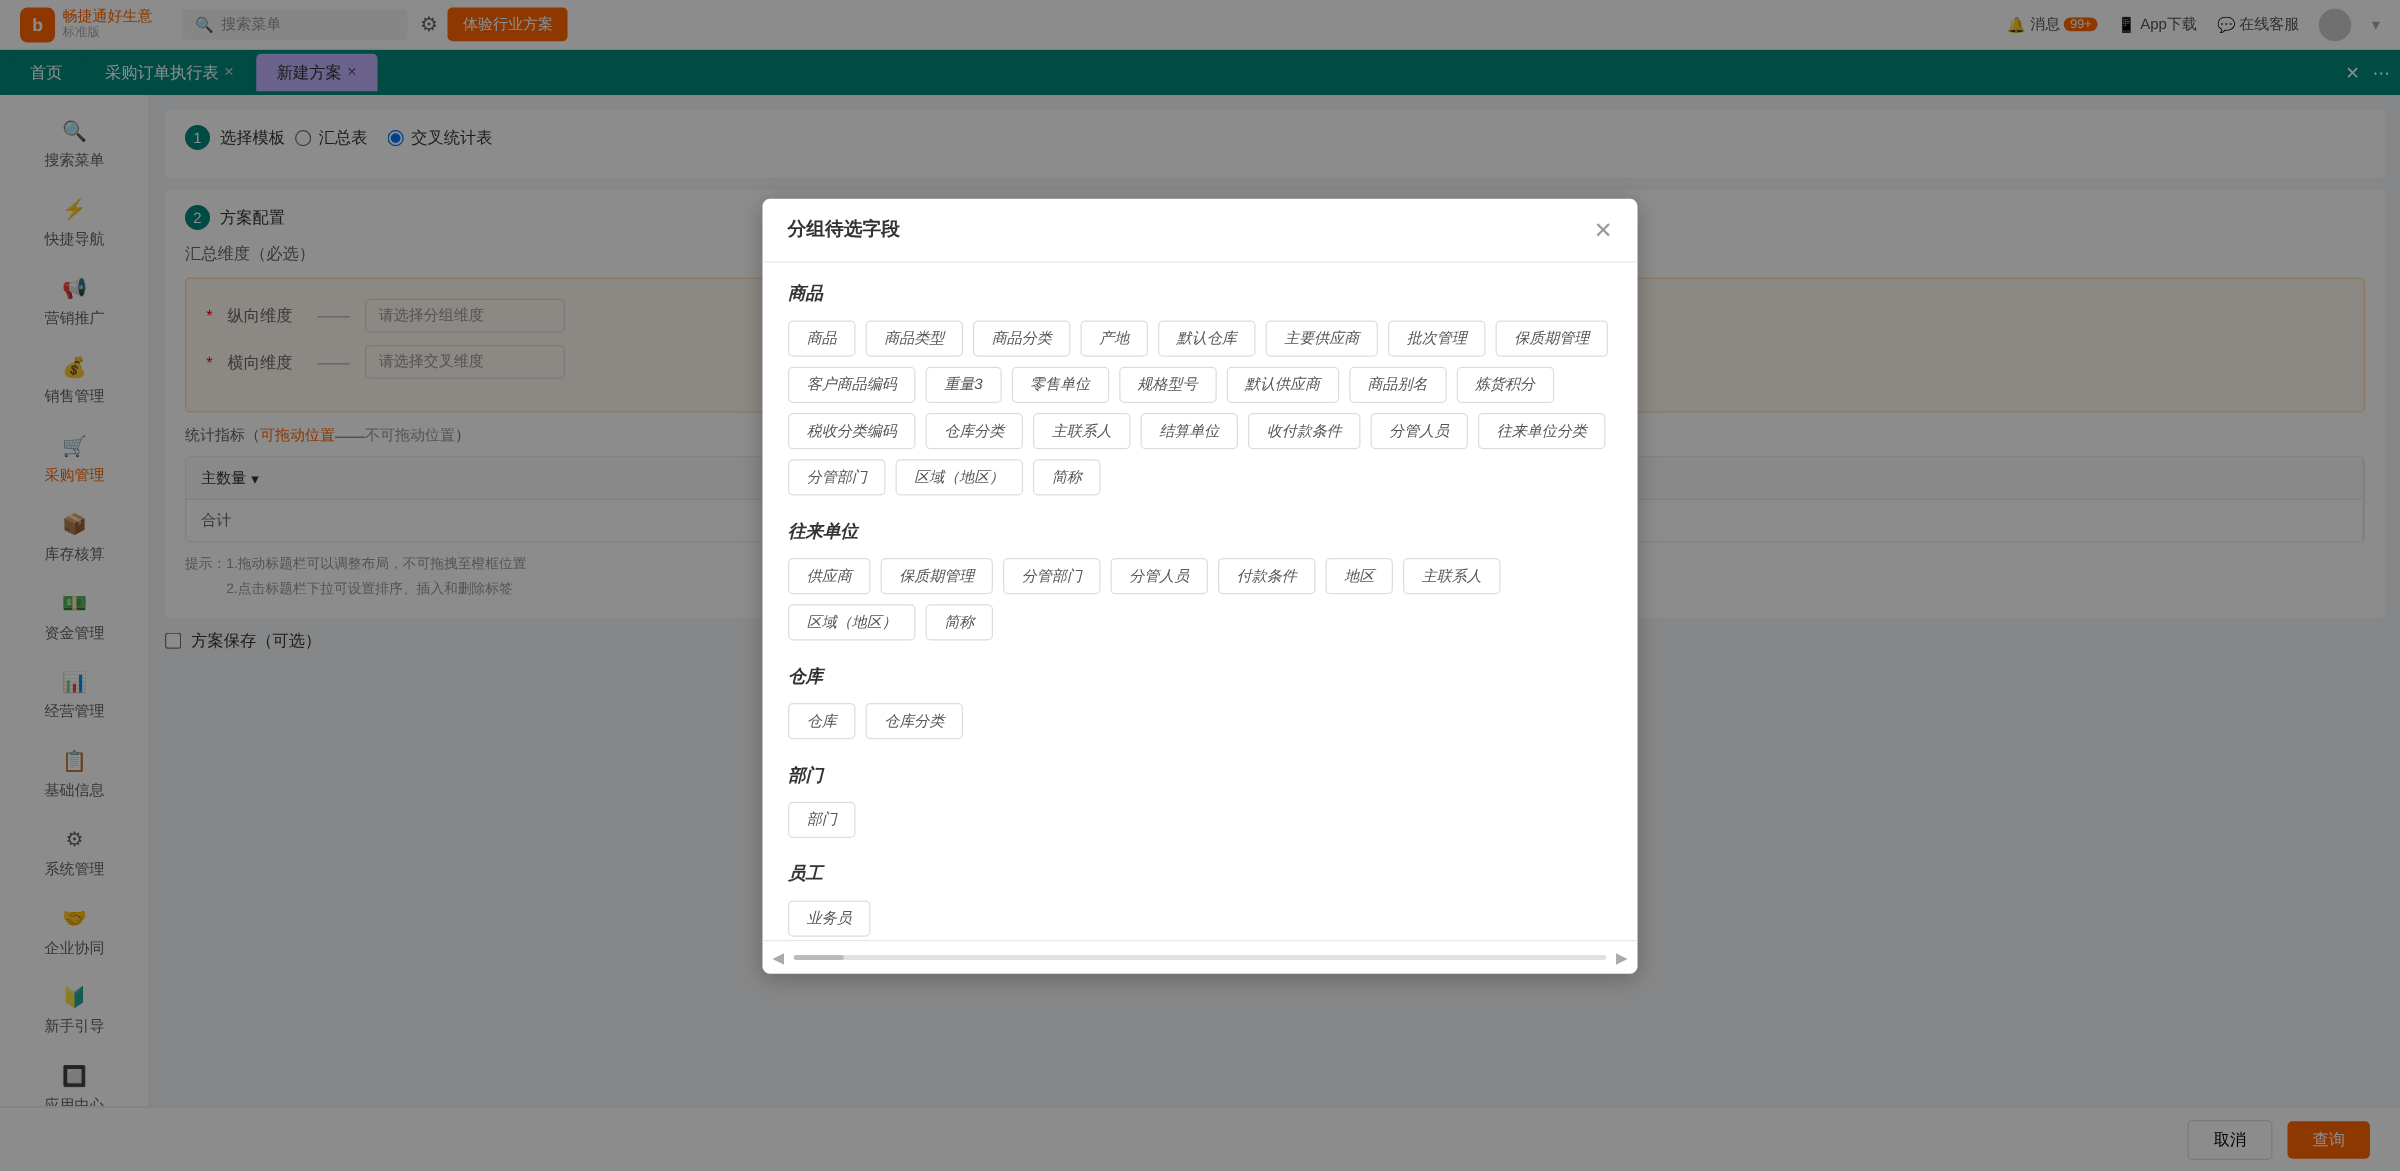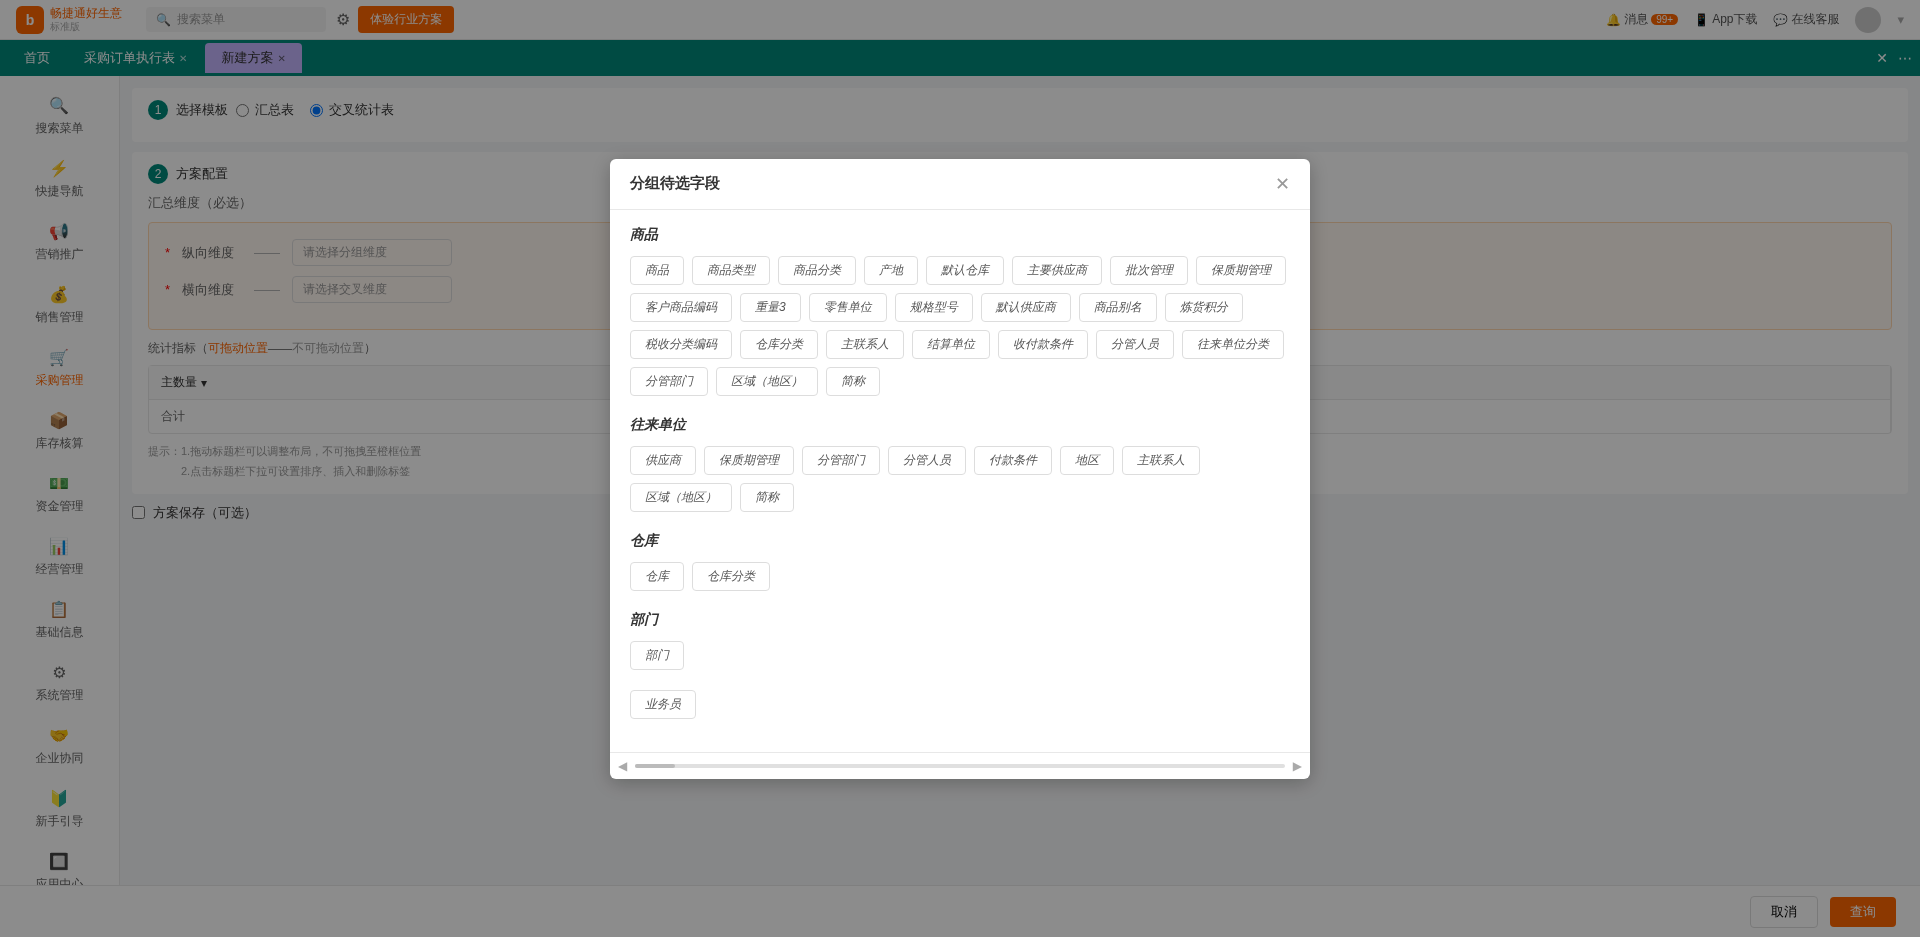--- a/index.html
+++ b/index.html
@@ -531,20 +531,21 @@
       </div>
 
       <div class="field-section">
         <div class="field-section-title">部门</div>
         <div class="field-tags">
           <div class="field-tag">部门</div>
         </div>
       </div>
 
       <div class="field-section">
+        <div class="field-section-title">员工</div>
         <div class="field-tags">
           <div class="field-tag">业务员</div>
         </div>
       </div>
 
     </div>
 
     <div class="modal-bottom-scroll">
       <span class="scroll-arrow">◀</span>
       <div class="scroll-track">

